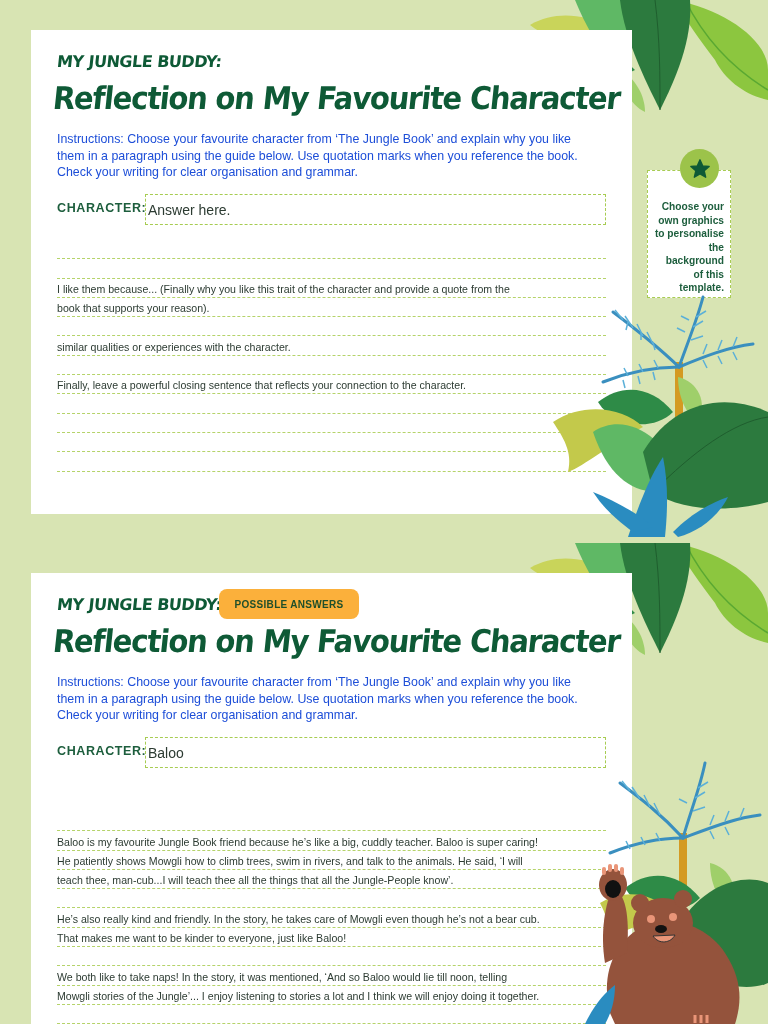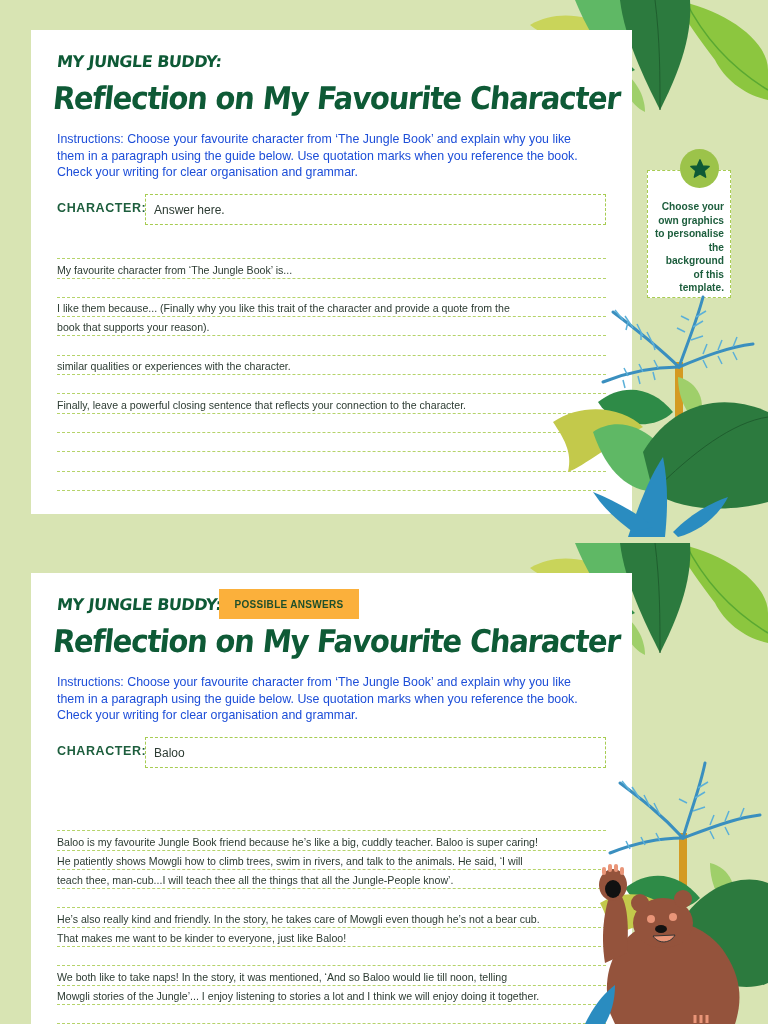--- a/index.html
+++ b/index.html
@@ -25,20 +25,21 @@
       font-family: "DejaVu Sans", sans-serif;
       font-weight: bold; font-size: 16px; letter-spacing: -0.5px;
       color: #0e5a36; transform: skewX(-6deg);
     }
     .badge {
       position: absolute; left: 188px; top: 16px; width: 140px; height: 30px;
       background: #fbb03b; color: #1f4f2a;
       font-family: "Liberation Sans", sans-serif; font-weight: bold;
       font-size: 10px; display: flex; align-items: center; justify-content: center;
       letter-spacing: 0.3px;
+      border-radius: 8px;
     }
     .title {
       position: absolute; left: 24px; top: 50px;
       font-family: "DejaVu Sans", sans-serif; font-weight: bold;
       font-size: 29px; letter-spacing: -1.2px; color: #0e5a36;
       transform: skewX(-6deg) scaleY(1.08); transform-origin: left top;
       white-space: nowrap;
     }
     .instructions {
       position: absolute; left: 26px; top: 101px; width: 540px;
@@ -46,22 +47,22 @@
       line-height: 16.5px; color: #1d4ed8; font-weight: 500;
     }
     .char-label {
       position: absolute; left: 26px; top: 171px;
       font-family: "Liberation Sans", sans-serif; font-weight: bold;
       font-size: 12.5px; color: #1d5e3d; letter-spacing: 0.6px;
     }
     .char-input {
       position: absolute; left: 114px; top: 164px; width: 461px; height: 31px;
       border: 1px dashed #a7cc52; background: #fff;
-      font-family: "Liberation Sans", sans-serif; font-size: 12px;
-      padding-left: 8px; display: flex; align-items: center; color: #2c3b32;
+      font-family: "Liberation Sans", sans-serif; font-size: 14px;
+      padding-left: 2px; display: flex; align-items: center; color: #2c3b32;
       outline: none;
     }
     .lines { position: absolute; left: 26px; width: 549px; }
     .line {
       height: 19.3px; border-bottom: 1px dashed #b5d36a;
       font-family: "Liberation Sans", sans-serif; font-size: 10.6px;
       color: #2c3b32; display: flex; align-items: flex-end;
       padding-bottom: 2px; white-space: nowrap; overflow: hidden;
     }
     .page-1 .lines { top: 210px; }
@@ -101,21 +102,20 @@
 
   <div class="card">
     <div class="kicker">MY JUNGLE BUDDY:</div>
     <div class="title">Reflection on My Favourite Character</div>
     <div class="instructions">Instructions: Choose your favourite character from ‘The Jungle Book’ and explain why you like them in a paragraph using the guide below. Use quotation marks when you reference the book. Check your writing for clear organisation and grammar.</div>
     <div class="char-label">CHARACTER:</div>
     <div class="char-input" contenteditable="true" style="">Answer here.</div>
 
     <div class="lines">
       <div class="line"></div>
-      <div class="line">My favourite character from ‘The Jungle Book’ is...</div>
       <div class="line"></div>
       <div class="line">I like them because... (Finally why you like this trait of the character and provide a quote from the</div>
       <div class="line">book that supports your reason).</div>
       <div class="line"></div>
       <div class="line">similar qualities or experiences with the character.</div>
       <div class="line"></div>
       <div class="line">Finally, leave a powerful closing sentence that reflects your connection to the character.</div>
       <div class="line"></div>
       <div class="line"></div>
       <div class="line"></div>

